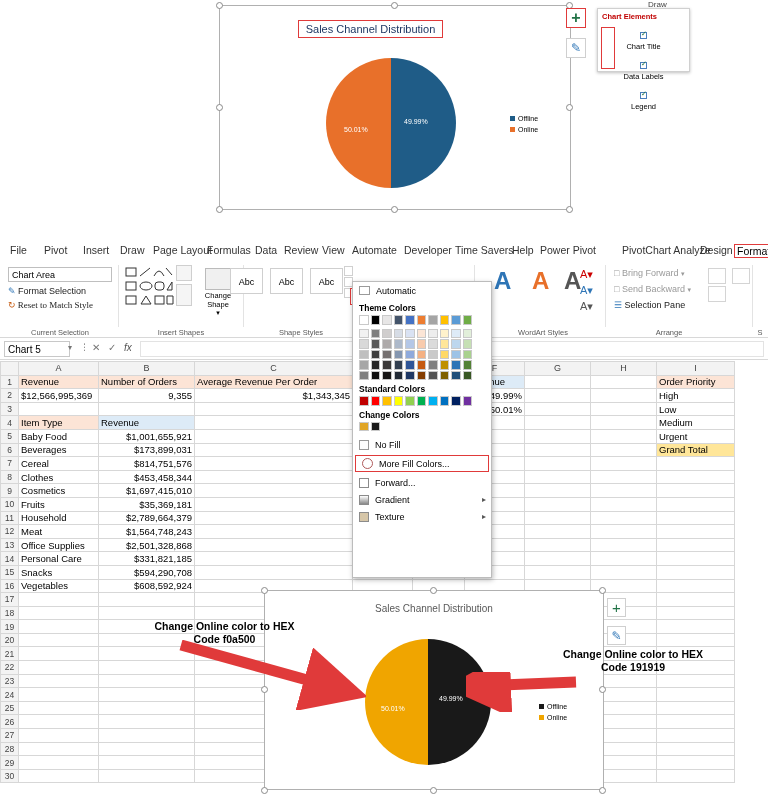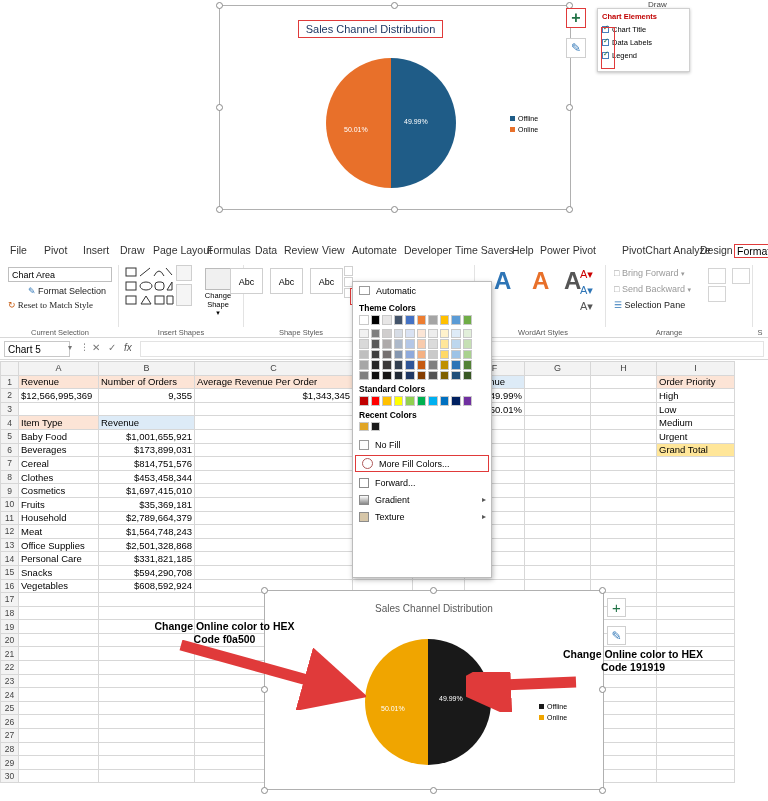--- a/index.html
+++ b/index.html
@@ -39,21 +39,21 @@
   .legend .row { display:flex; align-items:center; gap:3px; }
   .legend .sw { width:5px; height:5px; display:inline-block; }
 
   
   #chart-elements-panel {
     position:absolute; left:597px; top:8px; width:93px; height:64px;
     background:#fff; border:1px solid #d0d0d0; box-shadow:0 1px 3px rgba(0,0,0,.25);
     font-size:7.5px; padding:3px 4px;
   }
   #chart-elements-panel .hdr { color:#c00000; font-weight:bold; font-size:7.5px; margin-bottom:2px;}
-  #chart-elements-panel .item { display:flex; align-items:center; gap:3px; margin:4px 0; }
+  #chart-elements-panel .item { display:flex; align-items:center; gap:3px; margin:11px 0;flex-direction:column; }
   .chk {
     width:7px; height:7px; border:1px solid #4a7ebb; display:inline-block;
     position:relative; background:#fff;
   }
   .chk::after {
     content:"✓"; position:absolute; left:0px; top:-3px; font-size:7px; color:#217346;
   }
   #chart-elements-redbox {
     position:absolute; left:601px; top:27px; width:14px; height:42px; border:1.3px solid #e03a3a;
   }
@@ -215,21 +215,21 @@
     <span class="tab" style="left:512px">Help</span>
     <span class="tab" style="left:540px">Power Pivot</span>
     <span class="tab" style="left:622px">PivotChart Analyze</span>
     <span class="tab" style="left:700px">Design</span>
     <span class="tab highlight" style="left:734px">Format</span>
   </div>
 
   <div id="ribbon-body">
 
     <div class="cbox" style="position:absolute;left:8px;top:5px;width:104px;height:15px;line-height:14px;padding-left:3px;">Chart Area</div>
-    <div class="smallbtn" style="position:absolute;left:8px;top:24px;margin-left:20px;">
+    <div class="smallbtn" style="position:absolute;left:8px;top:24px;">
       <span style="color:#2e75b6;">✎</span>
       <span>Format Selection</span>
     </div>
     <div class="smallbtn" style="position:absolute;left:8px;top:38px;font-family:Liberation Serif, serif;">
       <span style="color:#c55a11;">↻</span>
       <span>Reset to Match Style</span>
     </div>
     <div class="grp-label" style="left:8px;width:104px;">Current Selection</div>
     <div class="grp-sep" style="left:118px;"></div>
 
@@ -393,21 +393,21 @@
     <span class="sw2" style="background:#ffc000"></span>
     <span class="sw2" style="background:#ffff00"></span>
     <span class="sw2" style="background:#92d050"></span>
     <span class="sw2" style="background:#00b050"></span>
     <span class="sw2" style="background:#00b0f0"></span>
     <span class="sw2" style="background:#0070c0"></span>
     <span class="sw2" style="background:#002060"></span>
     <span class="sw2" style="background:#7030a0"></span>
   </div>
 
-  <div class="section">Recent Colors</div>
+  <div class="section">Change Colors</div>
   <div class="swatch-row">
     <span class="sw2" style="background:#e0a526"></span>
     <span class="sw2" style="background:#1a1a1a"></span>
   </div>
 
   <div style="height:5px"></div>
   <div class="mi">
     <span class="nofill-box"></span>
     <span>No Fill</span>
   </div>

